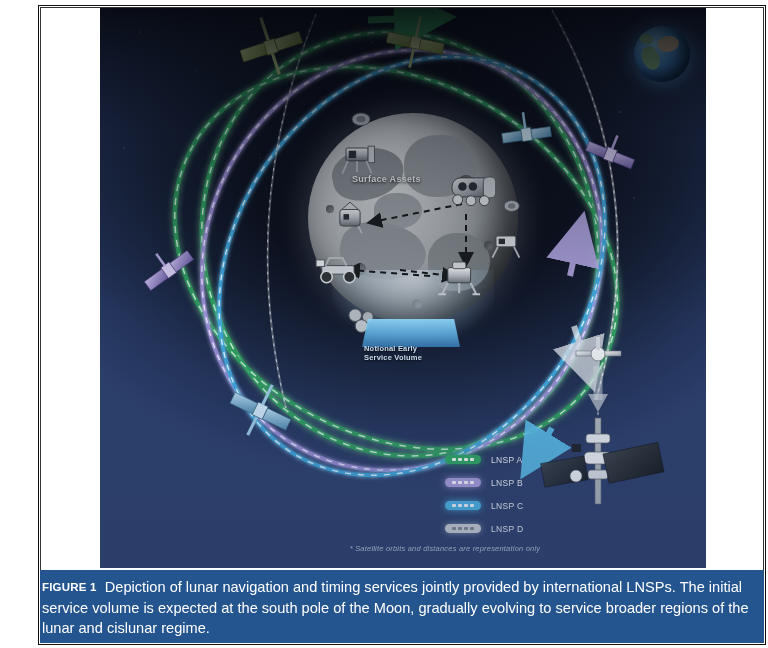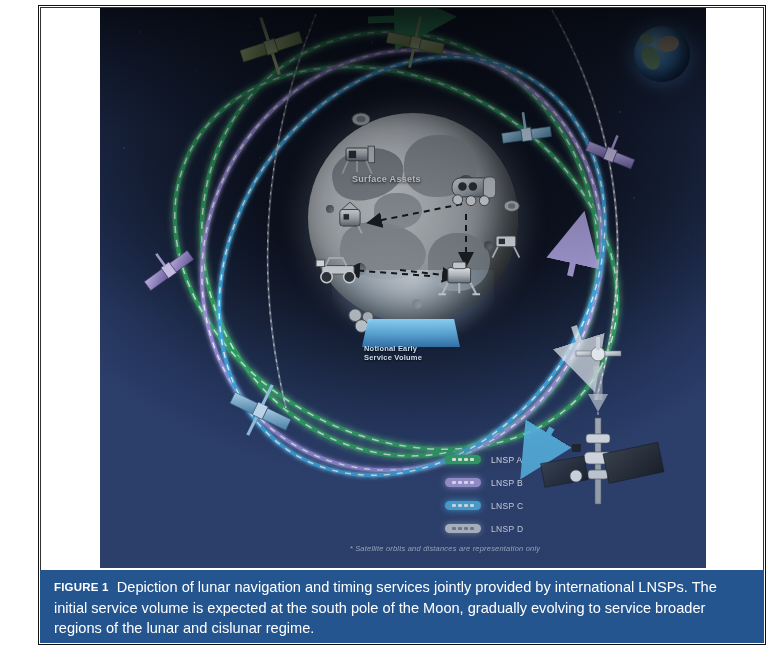--- a/index.html
+++ b/index.html
@@ -100,21 +100,21 @@
 
   .footnote{
     position:absolute;left:185px;top:536px;width:320px;text-align:center;
     font-size:7.5px;font-style:italic;color:#b9c6d8;letter-spacing:.2px;
     font-family:"Liberation Sans",sans-serif;
   }
 
   
   .caption{
     position:absolute;left:40px;top:570px;width:724px;height:73px;
-    background:#25558f;box-sizing:border-box;padding:7px 12px 0 14px;
+    background:#25558f;box-sizing:border-box;padding:7px 12px 0 2px;
     color:#fff;
   }
   .caption .line{font-size:14.6px;line-height:20.5px;font-family:"Liberation Sans",sans-serif;}
   .cap-kicker{font-weight:bold;font-size:11.5px;letter-spacing:.2px;vertical-align:1px;}
 </style>
 </head>
 <body>
 
 <div id="root">
 

